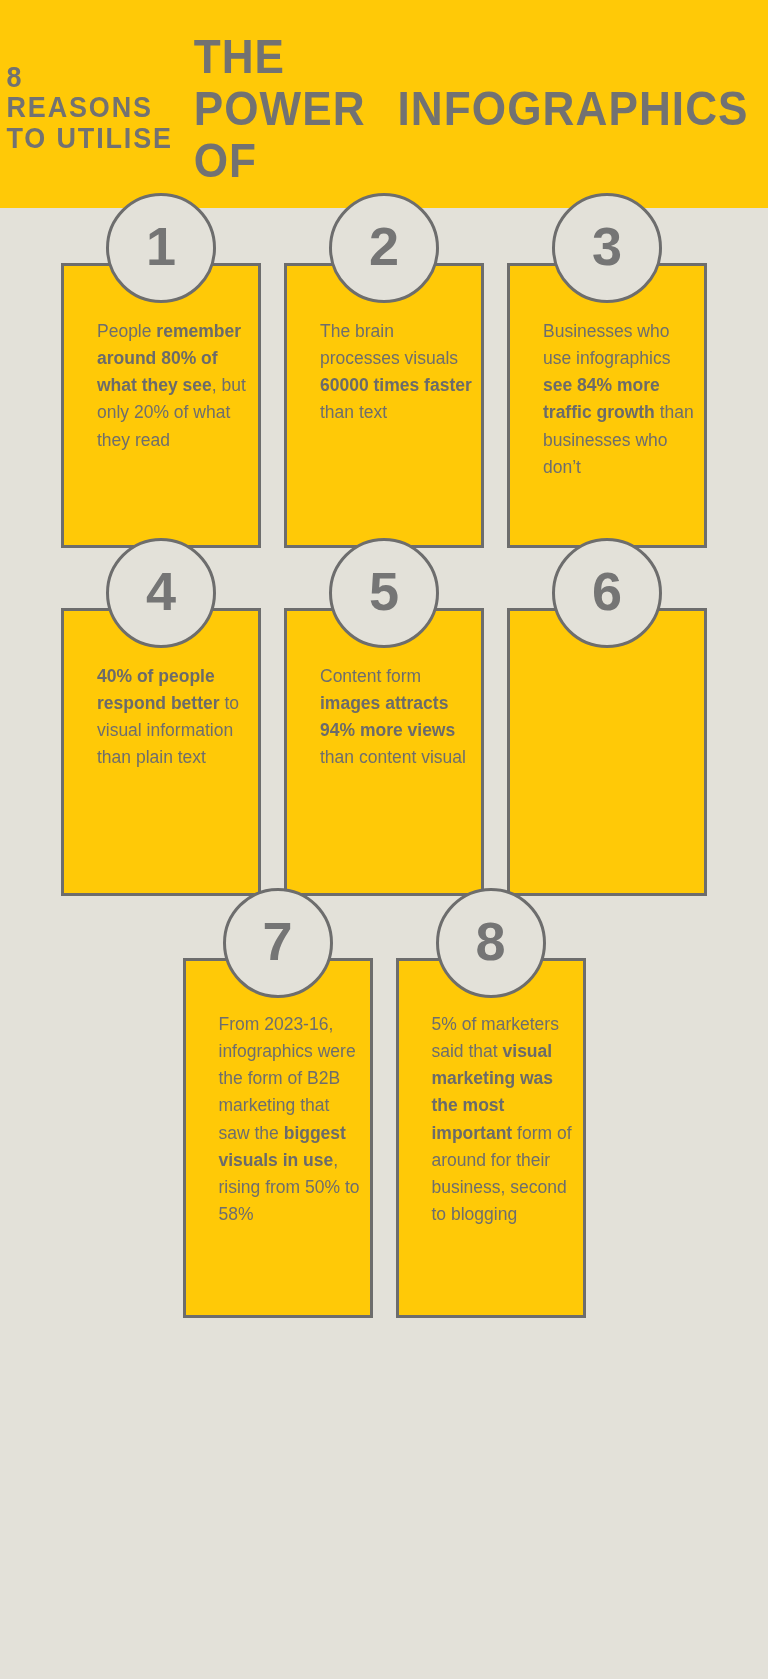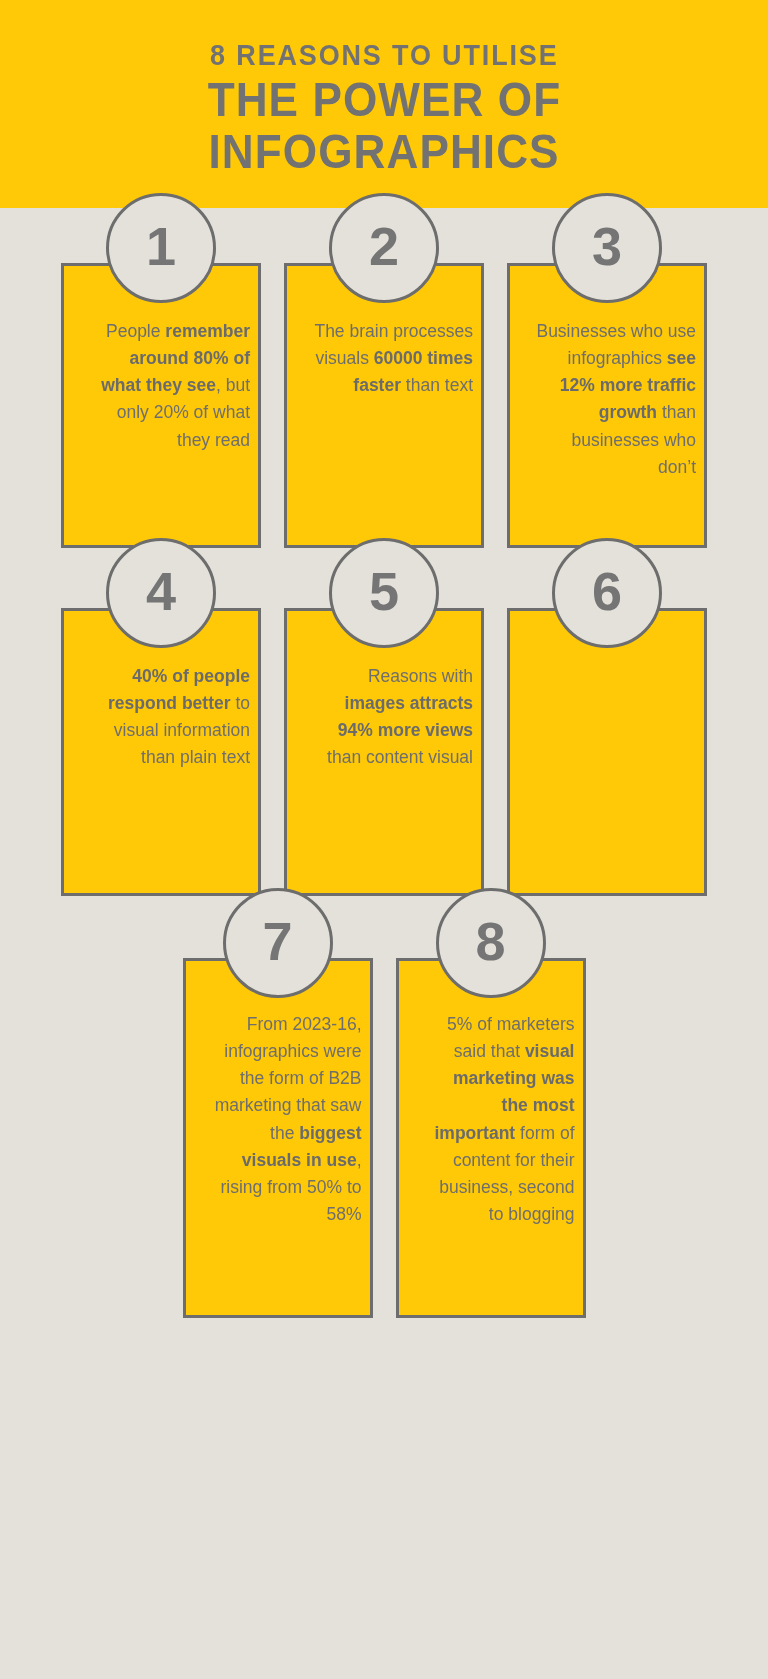--- a/index.html
+++ b/index.html
@@ -9,21 +9,21 @@
     font-family:"Liberation Sans", sans-serif;
   }
   body { width:768px; height:1679px; position:relative; overflow:hidden; }
 
   
   .header {
     width:768px;
     height:208px;
     background:#ffc907;
     display:flex;
-    flex-direction:column;
+    flex-direction:row;
     align-items:center;
     justify-content:center;
     padding-top:10px;
   }
   .header .line1 {
     font-size:29px;
     font-weight:bold;
     letter-spacing:2.0px;
     color:#727272;
     text-transform:uppercase;
@@ -96,22 +96,23 @@
     z-index:2;
   }
 
   .card-text {
     position:relative;
     z-index:1;
     padding:52px 8px 10px 24px;
     font-size:17.5px;
     line-height:1.55;
     color:#6e6e6e;
-    text-align:right;
+    text-align:left;
     width:100%;
+    margin-left:9px;
   }
   .card-7 .card-text, .card-8 .card-text { padding-top:50px; font-size:17.5px; }
   .card-text b { font-weight:bold; color:#6b6b6b; }
 </style>
 </head>
 <body>
 
 <div class="header">
   <div class="line1">8 Reasons to Utilise</div>
   <div class="line2">The Power of</div>
@@ -135,39 +136,39 @@
         <span class="badge-num">2</span>
       </div>
       <div class="card-text"><span>The brain processes visuals </span><b>60000 times faster</b><span> than text</span></div>
     </div>
 
     <div class="card card-3">
       <div class="notch"></div>
       <div class="badge">
         <span class="badge-num">3</span>
       </div>
-      <div class="card-text"><span>Businesses who use infographics </span><b>see 12% more traffic growth</b><span> than businesses who don’t</span></div>
+      <div class="card-text"><span>Businesses who use infographics </span><b>see 84% more traffic growth</b><span> than businesses who don’t</span></div>
     </div>
   </div>
 
   <div class="row row-2">
     <div class="card card-4">
       <div class="notch"></div>
       <div class="badge">
         <span class="badge-num">4</span>
       </div>
       <div class="card-text"><b>40% of people respond better</b><span> to visual information than plain text</span></div>
     </div>
 
     <div class="card card-5">
       <div class="notch"></div>
       <div class="badge">
         <span class="badge-num">5</span>
       </div>
-      <div class="card-text"><span>Reasons with </span><b>images attracts 94% more views</b><span> than content visual</span></div>
+      <div class="card-text"><span>Content form </span><b>images attracts 94% more views</b><span> than content visual</span></div>
     </div>
 
     <div class="card card-6">
       <div class="notch"></div>
       <div class="badge">
         <span class="badge-num">6</span>
       </div>
     </div>
   </div>
 
@@ -178,17 +179,17 @@
         <span class="badge-num">7</span>
       </div>
       <div class="card-text"><span>From 2023-16, infographics were the form of B2B marketing that saw the </span><b>biggest visuals in use</b><span>, rising from 50% to 58%</span></div>
     </div>
 
     <div class="card card-8">
       <div class="notch"></div>
       <div class="badge">
         <span class="badge-num">8</span>
       </div>
-      <div class="card-text"><span>5% of marketers said that </span><b>visual marketing was the most important</b><span> form of content for their business, second to blogging</span></div>
+      <div class="card-text"><span>5% of marketers said that </span><b>visual marketing was the most important</b><span> form of around for their business, second to blogging</span></div>
     </div>
   </div>
 
 </div>
 
 </body></html>

